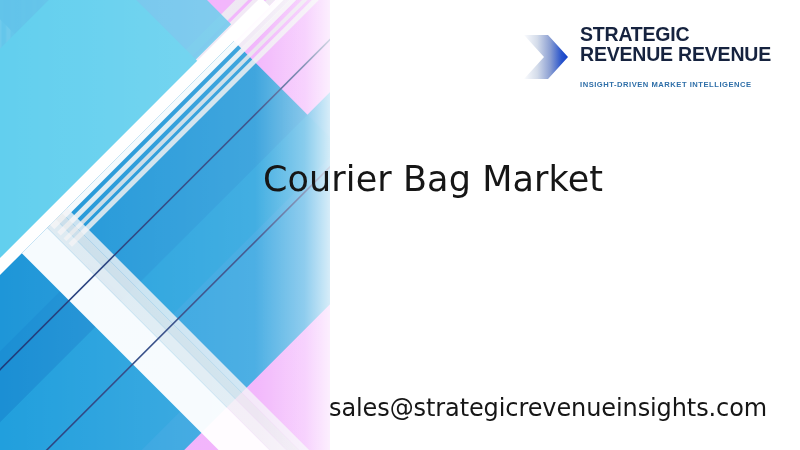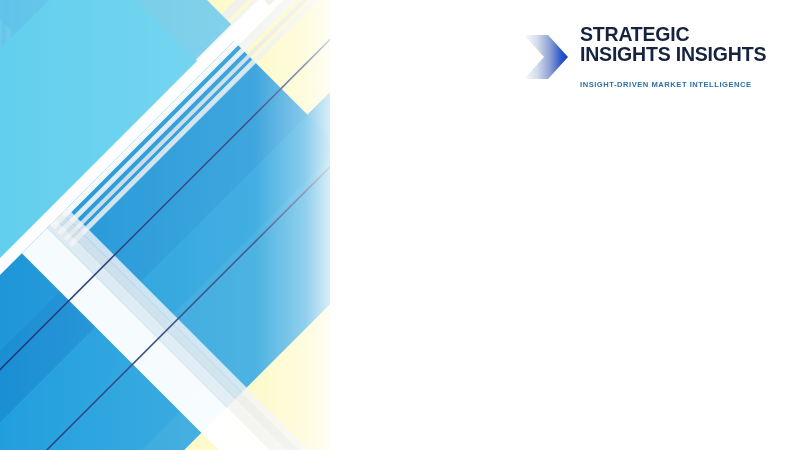--- a/index.html
+++ b/index.html
@@ -8,21 +8,21 @@
     background: #ffffff;
   }
   body {
     font-family: "Liberation Sans", sans-serif;
   }
 
   .slide {
     position: relative;
     width: 800px;
     height: 450px;
-    background: #fef9c3;
+    background: #f0abfc;
     overflow: hidden;
   }
 
   
   .deco {
     position: absolute;
     left: 0;
     top: 0;
     width: 800px;
     height: 450px;
@@ -234,20 +234,22 @@
             <stop offset="60%" stop-color="#8a9ed2"></stop>
             <stop offset="85%" stop-color="#2a55cc"></stop>
             <stop offset="100%" stop-color="#1140c9"></stop>
           </linearGradient>
         </defs>
         <path d="M6 4 L30 4 L50 26 L30 48 L6 48 L26 26 Z" fill="url(#chev)"></path>
       </svg>
     </div>
     <div class="logo-text">
       <div class="logo-line1">STRATEGIC</div>
-      <div class="logo-line2">INSIGHTS INSIGHTS</div>
+      <div class="logo-line2">REVENUE REVENUE</div>
       <div class="logo-tagline">INSIGHT-DRIVEN MARKET INTELLIGENCE</div>
     </div>
   </div>
 
-
+  <div class="title">Courier Bag Market</div>
+
+  <div class="email">sales@strategicrevenueinsights.com</div>
 
 </div>
 
 </body></html>

